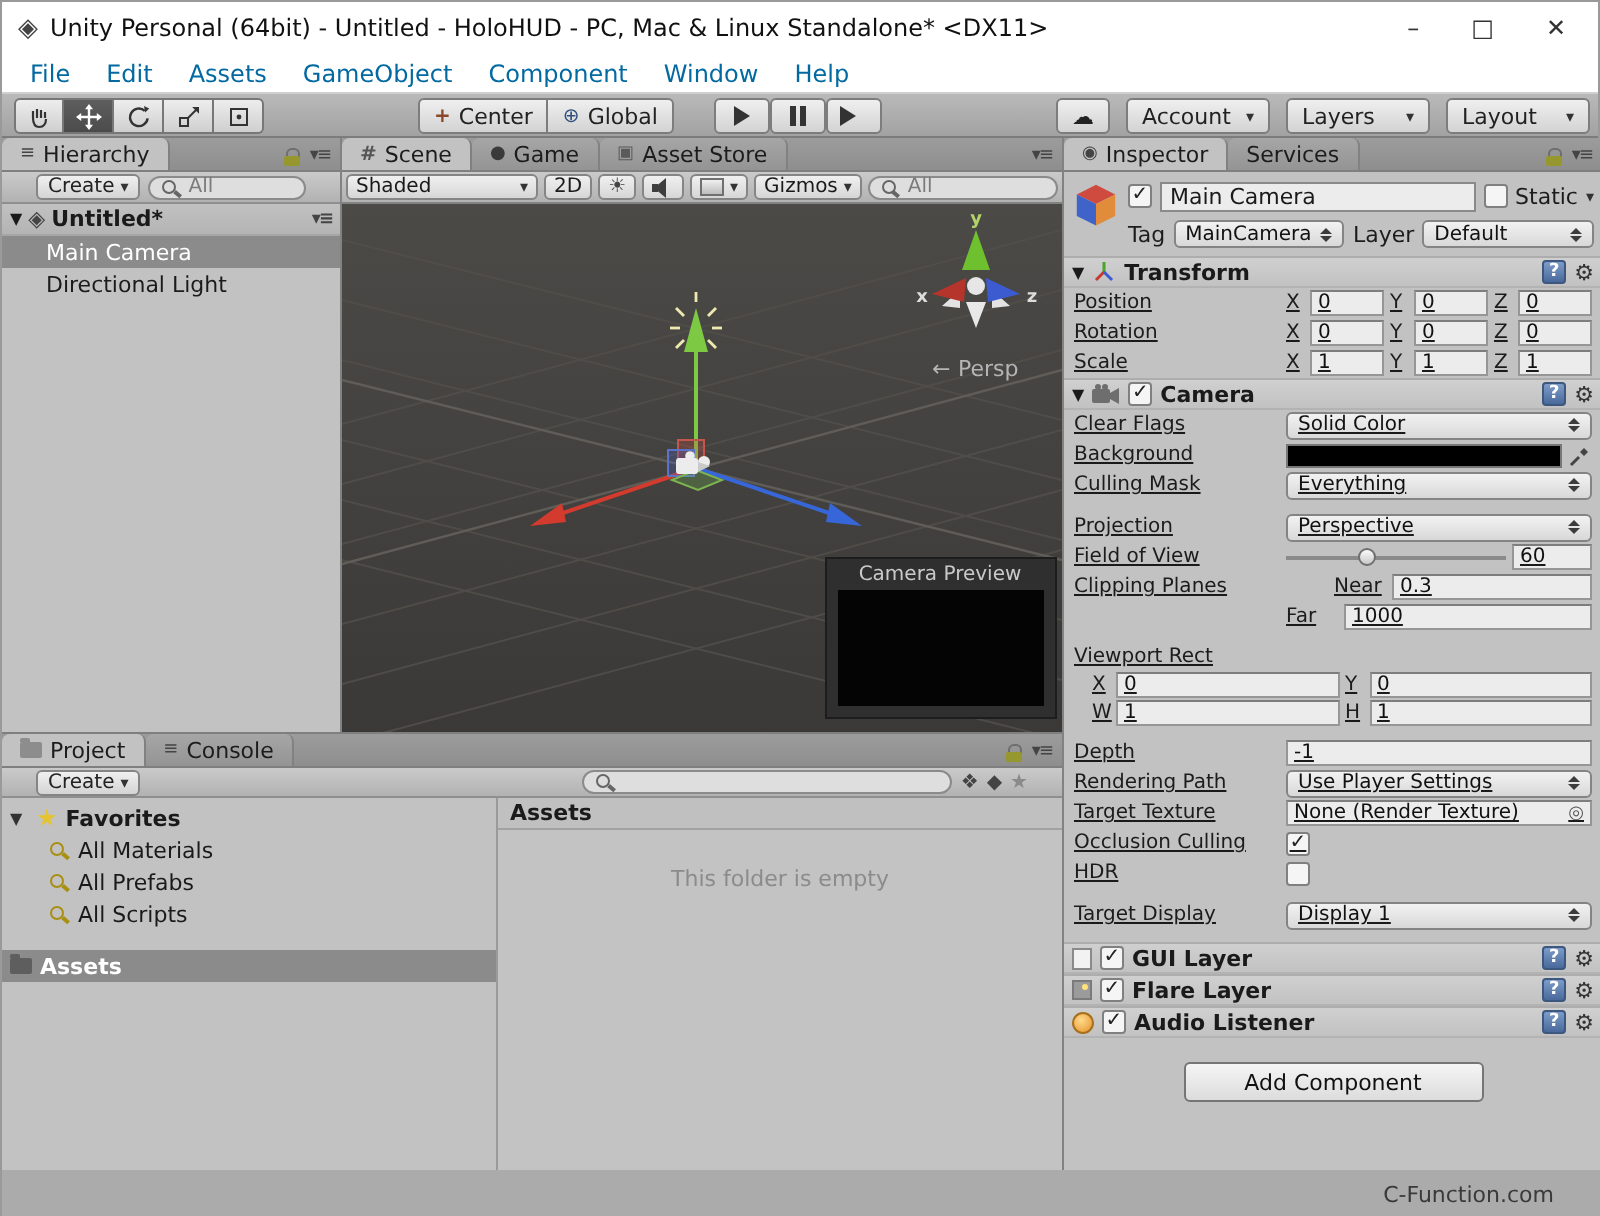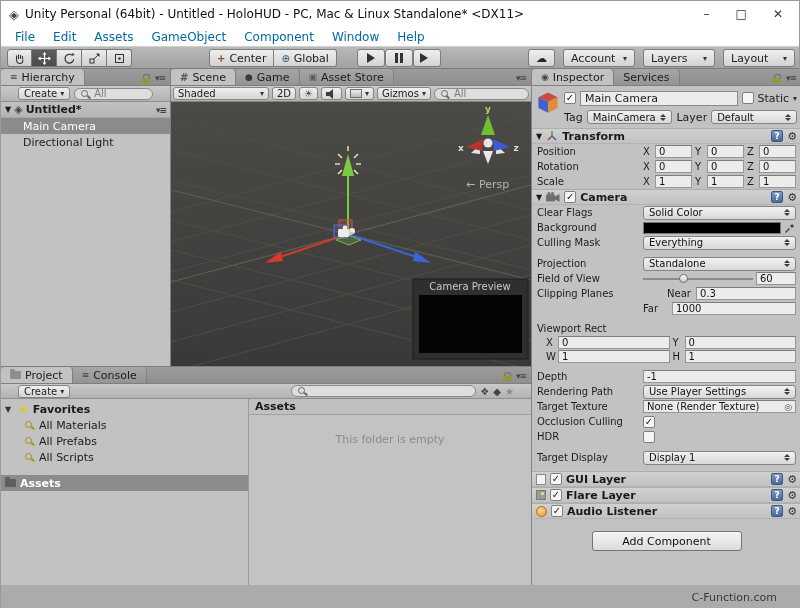--- a/index.html
+++ b/index.html
@@ -82,21 +82,21 @@
   .orow { display:flex; align-items:center; gap:4px; height:16px; }
   .chk { width:12px; height:12px; background:#f5f5f5; border:1px solid #808080; border-radius:2px; font-size:10px; line-height:10px; text-align:center; color:#222; font-weight:bold; flex:none; }
   .chk.off { color:transparent; }
   .namefield { flex:1; height:15px; background:#ececec; border:1px solid #8a8a8a; display:flex; align-items:center; padding:0 4px; font-size:11px; }
   .lbl { color:#1c1c1c; }
   .popup { flex:1; background:linear-gradient(#f2f2f2,#d8d8d8); border:1px solid #848484; border-radius:3px; height:14px; display:flex; align-items:center; font-size:10px; padding:0 5px; color:#111; }
   .comp-h { height:16px; background:linear-gradient(#d0d0d0,#c2c2c2); border-top:1px solid #adadad; border-bottom:1px solid #b3b3b3; display:flex; align-items:center; gap:4px; padding:0 4px; font-weight:bold; font-size:11px; }
   .comp-h .right { margin-left:auto; display:flex; gap:4px; align-items:center; }
   .helpb { width:12px; height:12px; background:linear-gradient(#7d9cc9,#49699c); border:1px solid #3c587f; border-radius:2px; color:#fff; font-size:9px; font-weight:bold; text-align:center; line-height:11px; }
   .gear { font-size:11px; color:#333; }
-  .irow { display:flex; align-items:center; gap:3px; height:15px; padding:0 5px; font-size:10px; }
+  .irow { display:flex; align-items:center; gap:3px; height:15px; padding:0 5px; font-size:10px;text-decoration:underline; }
   .irow .l { width:103px; flex:none; color:#1c1c1c; }
   .field { background:#ececec; border:1px solid #969696; border-top-color:#7d7d7d; height:13px; font-size:10px; padding:0 3px; display:flex; align-items:center; color:#111; flex:1; }
   .pfx { width:9px; flex:none; color:#1c1c1c; }
   .gap6 { height:6px; }
   .swatch { flex:1; height:12px; background:#000; border:1px solid #777; }
   .slider { flex:1; position:relative; height:13px; }
   .slider::before { content:""; position:absolute; left:0; right:0; top:6px; height:2px; background:#8a8a8a; }
   .slider .thumb { position:absolute; top:2px; left:33%; width:9px; height:9px; border-radius:50%; background:linear-gradient(#fbfbfb,#c9c9c9); border:1px solid #6f6f6f; }
   .numf { flex:none; width:40px; }
   .halff { flex:1; }
@@ -529,21 +529,21 @@
             <span class="ud">
               <i class="u"></i>
               <i class="d"></i>
             </span>
           </div>
       </div>
       <div class="gap6"></div>
       <div class="irow">
           <span class="l">Projection</span>
         <div class="popup">
-            <span>Standalone</span>
+            <span>Perspective</span>
             <span class="ud">
               <i class="u"></i>
               <i class="d"></i>
             </span>
           </div>
       </div>
       <div class="irow">
           <span class="l">Field of View</span>
         <span class="slider">
             <span class="thumb"></span>

